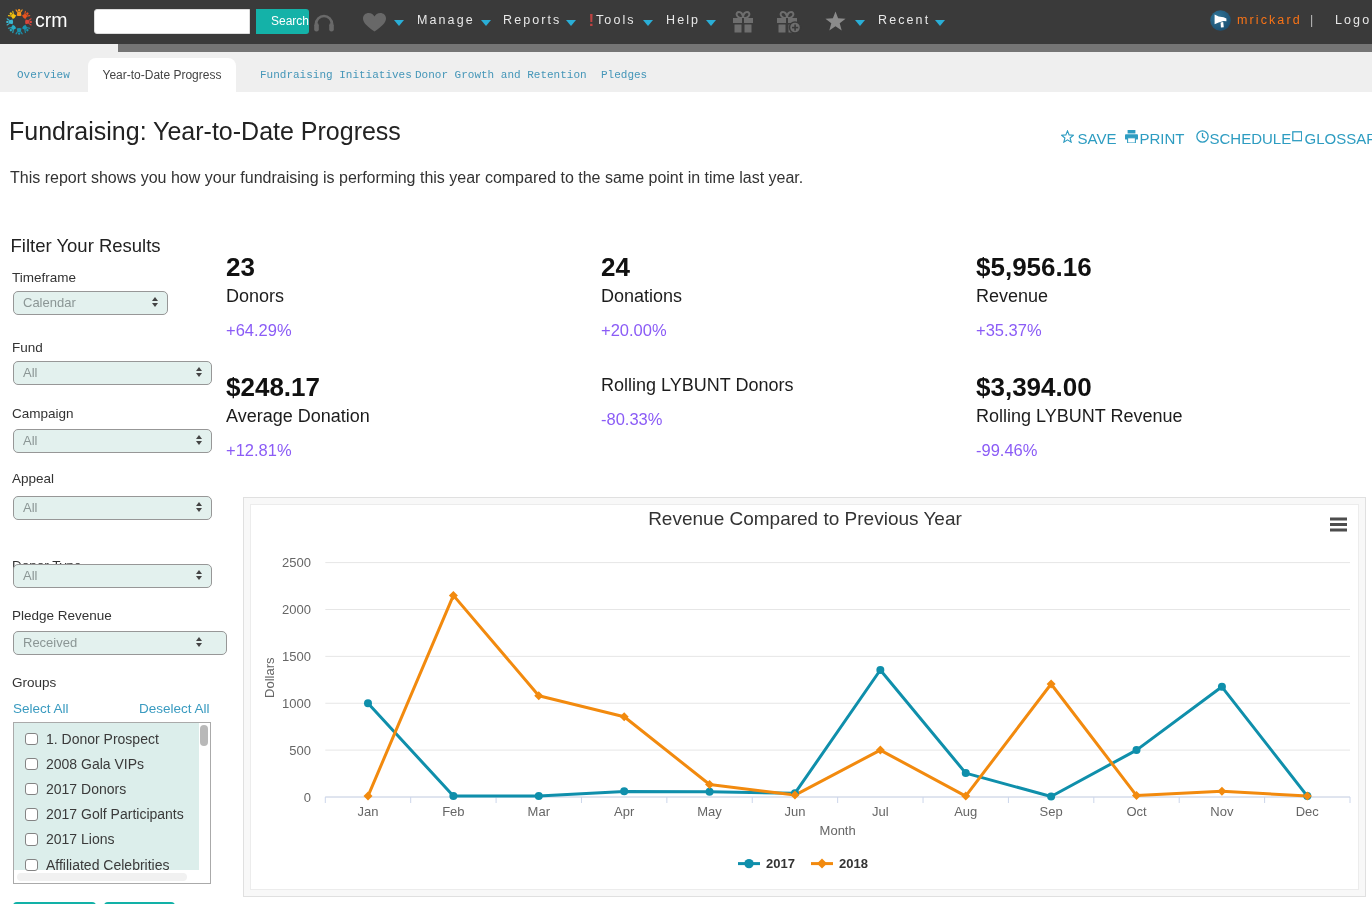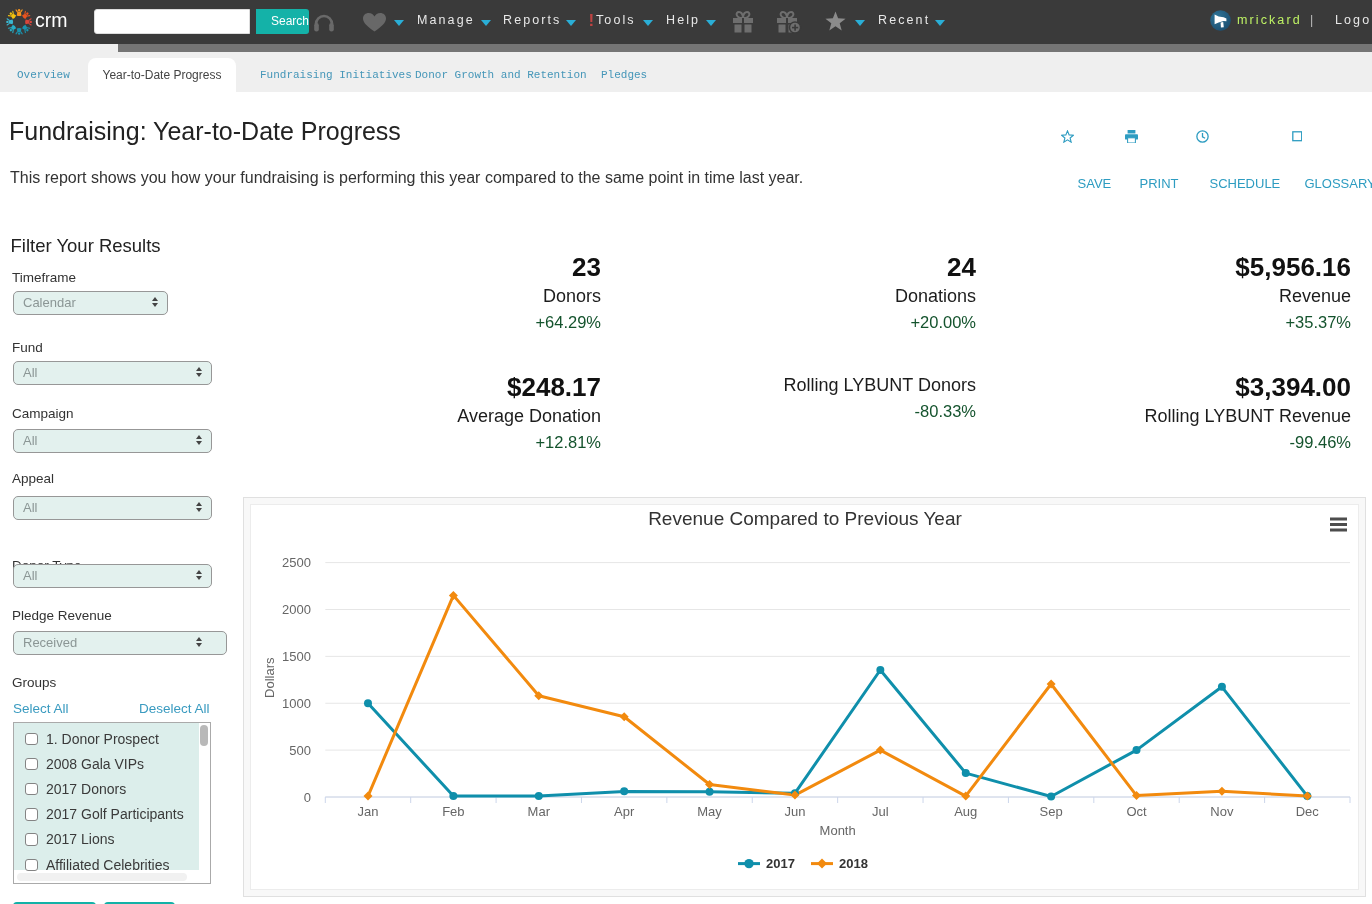--- a/index.html
+++ b/index.html
@@ -16,42 +16,42 @@
 #crmtext { position:absolute; left:35px; top:9px; color:#fff; font-size:19.5px; }
 #searchinput { position:absolute; left:94px; top:9px; width:156px; height:25px; background:#fff; border:1px solid #ddd; border-radius:3px 0 0 3px; }
 #searchbtn { position:absolute; left:250px; top:9px; width:53px; height:25px; background:#14b2a8; border-radius:0 3px 3px 0; color:#fff; font-size:12px; text-align:right; line-height:25px;margin-left:6px; }
 
 .tab { position:absolute; top:68.5px; font-size:11px; color:#4596b8;font-family:Liberation Mono, monospace; }
 #activetab { position:absolute; left:88px; top:58px; width:148px; height:34px; background:#fff; border-radius:8px 8px 0 0; }
 #activetab span { display:block; text-align:center; margin-top:10px; font-size:12px; color:#444; }
 
 #pagetitle { position:absolute; left:9px; top:117px; font-size:25px; color:#222; font-weight:400; }
 #pagedesc { position:absolute; left:10px; top:168.5px; font-size:16px; color:#333; }
-.actionlink { position:absolute; top:129.5px; font-size:13px; color:#2d9cc1;margin-top:46px; }
+.actionlink { position:absolute; top:129.5px; font-size:15px; color:#2d9cc1; }
 
 #filterhead { position:absolute; left:10.5px; top:235px; font-size:18.5px; color:#222; }
 .flabel { position:absolute; left:12px; font-size:13.5px; color:#333; }
 .fselect { position:absolute; left:13px; height:24px; background:#e3f1ee; border:1px solid #979797; border-radius:5px; color:#8b9695; font-size:13px; line-height:22px; padding-left:9px; }
 .selarrows { position:absolute; width:8px; }
 .selarrows .up { width:0;height:0;border-left:3px solid transparent;border-right:3px solid transparent;border-bottom:4px solid #444; margin-bottom:2px;}
 .selarrows .dn { width:0;height:0;border-left:3px solid transparent;border-right:3px solid transparent;border-top:4px solid #444;}
 .slink { position:absolute; font-size:13.5px; color:#3a9bc0; }
 #grouplist { position:absolute; left:13px; top:722px; width:198px; height:162px; border:1px solid #aaa; background:#fff; overflow:hidden; }
 #grouplist .inner { position:absolute; left:0; top:0; width:185px; height:147px; background:#dceeeb; }
 .grow { position:absolute; left:0; width:185px; height:24.6px; }
 .grow .cb { position:absolute; left:11px; top:6px; width:12.5px; height:12.5px; background:#fff; border:1px solid #848484; border-radius:3px; }
 .grow .gt { position:absolute; left:32px; top:4px; font-size:14px; color:#3a3a3a; }
 #vthumb { position:absolute; right:2px; top:2px; width:8px; height:21px; background:#b9b9b9; border-radius:4px; }
 #hthumb { position:absolute; left:3px; bottom:2px; width:170px; height:8px; background:#f1f1f1; border-radius:4px; }
 .botbtn { position:absolute; top:902px; height:10px; background:#12b1a7; border-radius:4px 4px 0 0; }
 
-.stat { position:absolute; width:375px; text-align:right; }
+.stat { position:absolute; width:375px; text-align:left; }
 .stat .v { font-size:26px; font-weight:bold; color:#111; }
 .stat .l { font-size:18px; color:#1c1c1c; margin-top:3px; }
-.stat .p { font-size:16.5px; color:#14532d; margin-top:6px; }
+.stat .p { font-size:16.5px; color:#8b5cf6; margin-top:14px; }
 
 #chartbox { position:absolute; left:243px; top:497px; width:1123px; height:400px; background:#f8f8f8; border:1px solid #e0e0e0; }
 #chartinner { position:absolute; left:6px; top:6px; width:1109px; height:386px; background:#fff; border:1px solid #ececec; }
 </style>
 </head>
 <body>
 <div id="navbar">
   <svg id="crmlogo" width="40" height="44" viewBox="0 0 40 44">
     <g id="ring">
         <g transform="translate(19.1,12.599999999999998) rotate(0)">
@@ -149,21 +149,21 @@
     <defs>
       <radialGradient id="avg" cx="0.35" cy="0.3" r="0.9">
         <stop offset="0" stop-color="#2e7396"></stop>
         <stop offset="1" stop-color="#17486a"></stop>
       </radialGradient>
     </defs>
     <circle cx="10.5" cy="10.5" r="10.3" fill="url(#avg)"></circle>
     <path d="M4.6 4.5 L8.6 6.6 L13.6 7.2 L16.4 8.6 L16.4 11.2 L13.6 11.1 L8.6 12.4 L4.6 14.3 Z" fill="#fff"></path>
     <path d="M10.6 12.4 L13.2 12.1 L13.8 17.3 L10.9 17.6 Z" fill="#fff"></path>
   </svg>
-  <div class="navtxt" style="left:1237px;color:#bef264">mrickard</div>
+  <div class="navtxt" style="left:1237px;color:#f97316">mrickard</div>
   <div class="navtxt" style="left:1310px;color:#bbb">|</div>
   <div class="navtxt" style="left:1335px">Logout</div>
 </div>
 <div id="tabbar"></div>
 <div id="tabbar-left"></div>
 <div id="strip"></div>
 <div class="tab" style="left:17px">Overview</div>
 <div id="activetab">
     <span>Year-to-Date Progress</span>
   </div>

